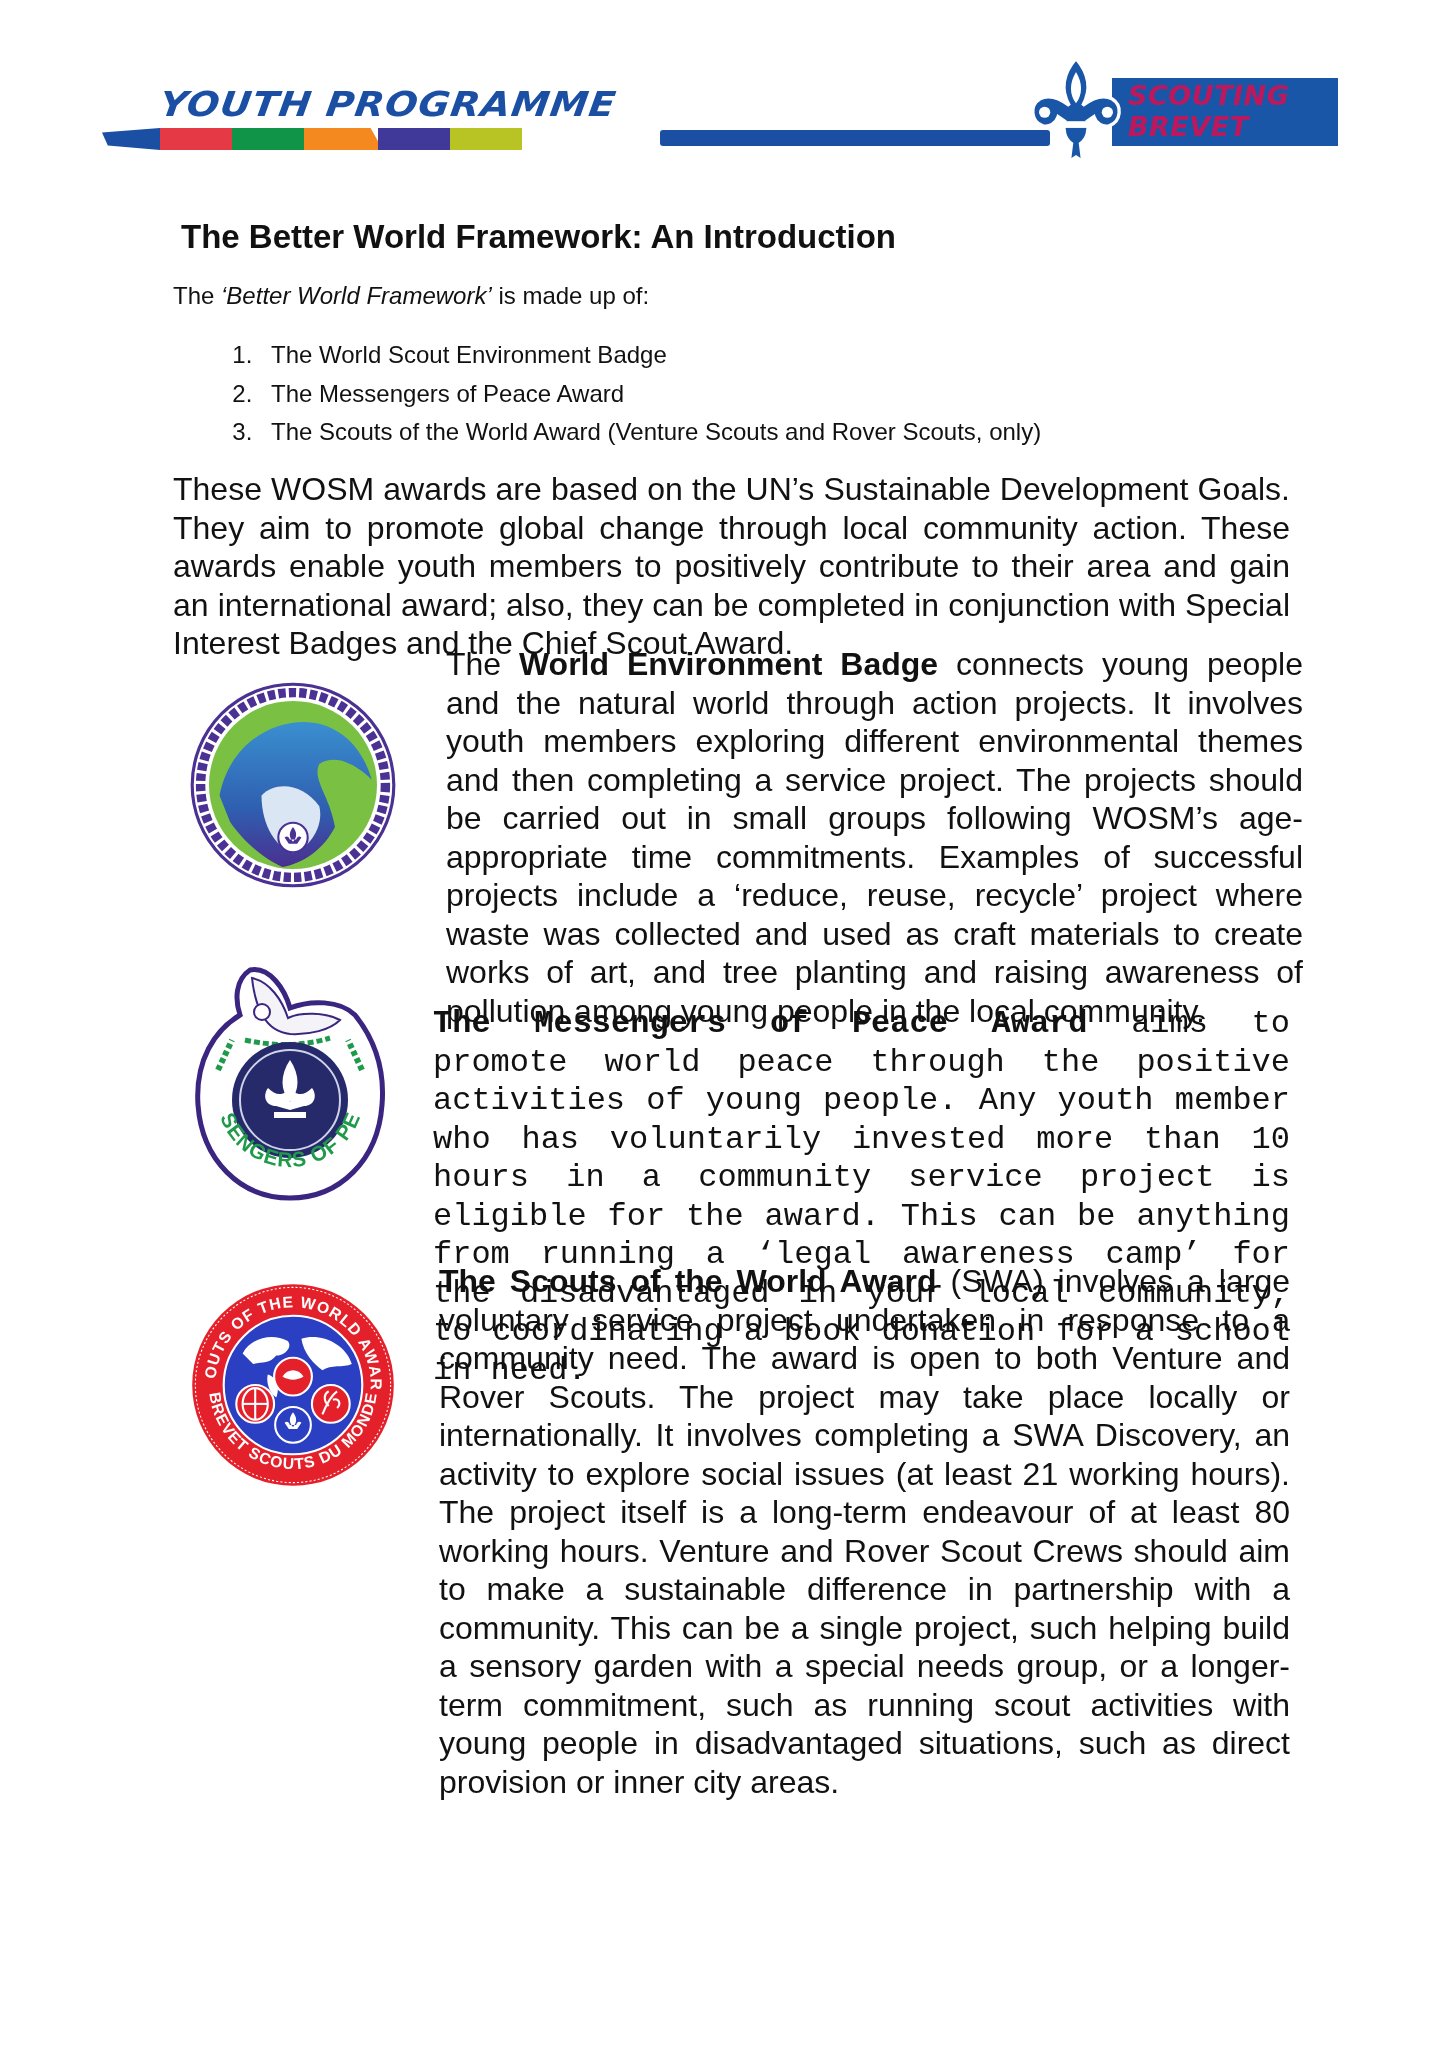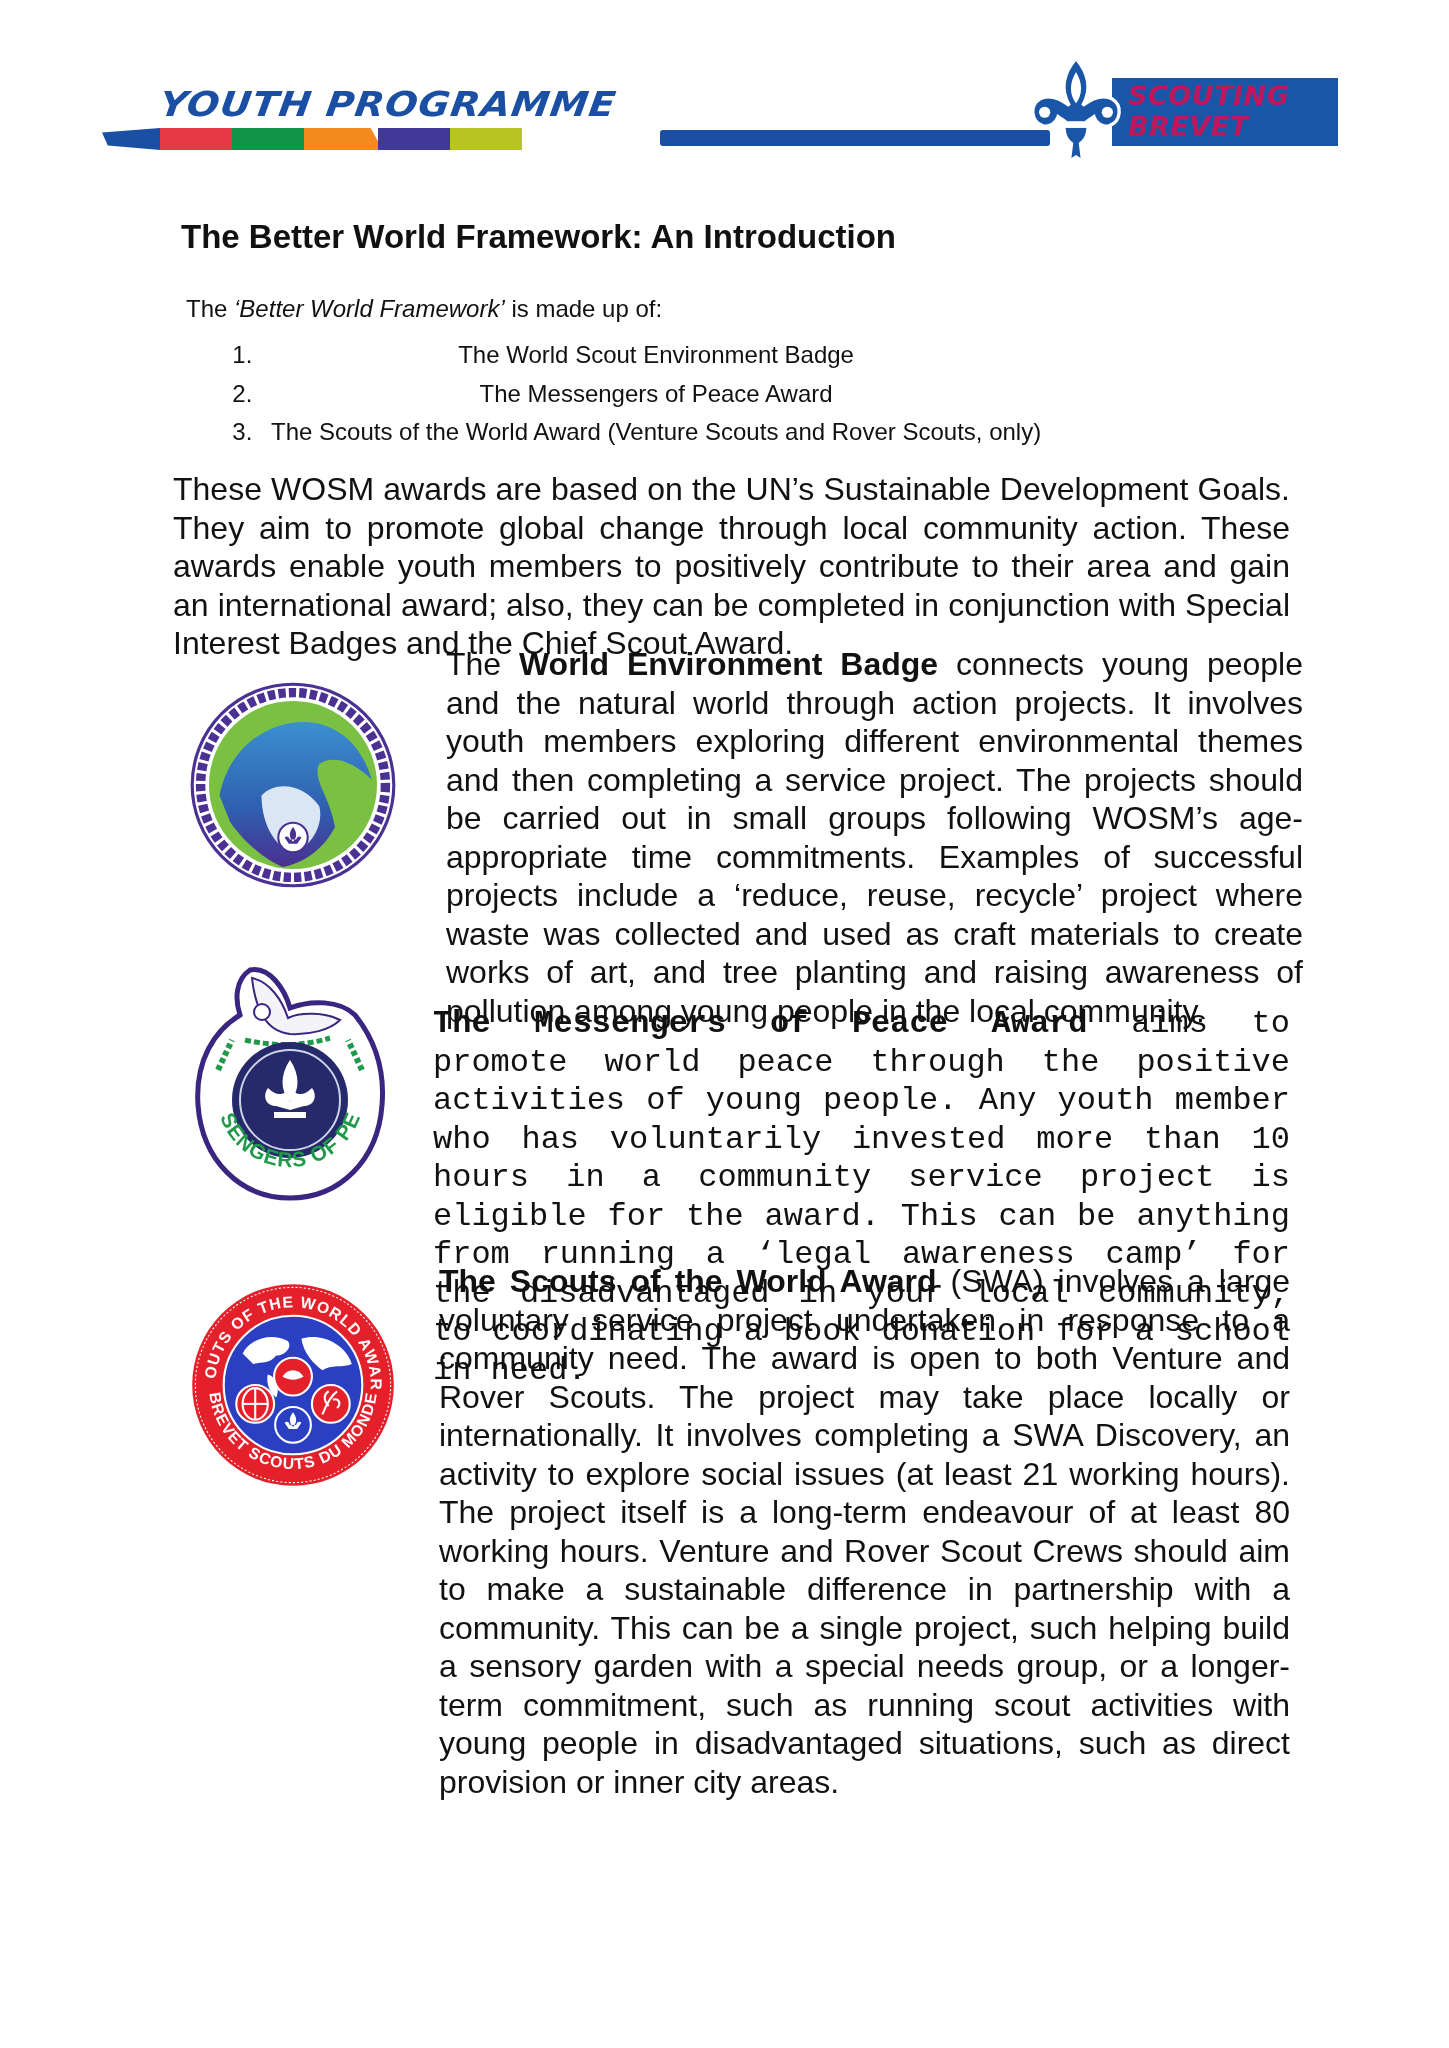--- a/index.html
+++ b/index.html
@@ -9,23 +9,23 @@
     .yp-title { position: absolute; left: 160px; top: 82px; font-family: "DejaVu Sans", sans-serif; font-weight: bold; font-style: italic; font-size: 38px; letter-spacing: 1px; color: #1a4fa3; transform: skewX(-8deg) scaleY(0.9); white-space: nowrap; }
     .stripe { position: absolute; left: 102px; top: 128px; height: 22px; display: flex; }
     .stripe span { display: block; height: 22px; }
     .stripe-tail { position: absolute; left: 660px; top: 130px; width: 390px; height: 16px; background: #1a4fa3; border-radius: 3px; }
 
     .si-logo { position: absolute; left: 1020px; top: 54px; width: 310px; height: 112px; }
     .si-box { position: absolute; left: 92px; top: 24px; width: 226px; height: 68px; background: #1a56a8; }
     .si-text { position: absolute; left: 108px; top: 26px; color: #be185d; font-family: "DejaVu Sans", sans-serif; font-weight: bold; font-style: italic; font-size: 27px; line-height: 31px; letter-spacing: 0.5px; }
     .si-fleur { position: absolute; left: 0; top: 0; width: 112px; height: 112px; }
     h1 { position: absolute; left: 173px; top: 210px; margin: 8px; font-family: "Liberation Sans", sans-serif; font-weight: bold; font-size: 33px; color: #111; white-space: nowrap; }
-    .intro { position: absolute; left: 173px; top: 282px; font-size: 24px; margin: 13px; }
+    .intro { position: absolute; left: 173px; top: 282px; font-size: 24px; margin: 0; }
     ol.framework { position: absolute; left: 173px; top: 336px; margin: 0; padding: 0 0 0 86px; font-size: 24px; line-height: 38.5px; }
-    ol.framework li { padding-left: 12px; text-align: center; }
+    ol.framework li { padding-left: 12px; }
 
     .para { font-size: 32px; line-height: 38.5px; text-align: justify; margin: 0; }
     .p-wosm { position: absolute; left: 173px; top: 470px; width: 1117px; }
     .p-env { position: absolute; left: 446px; top: 645px; width: 857px; }
     .p-mop { position: absolute; left: 433px; top: 1005px; width: 857px; font-family: Liberation Mono, monospace; }
     .p-swa { position: absolute; left: 439px; top: 1254px; width: 851px; margin-top: 8px; }
 
     .badge { position: absolute; }
     .b-env { left: 188px; top: 680px; width: 210px; height: 210px; }
     .b-mop { left: 190px; top: 960px; width: 200px; height: 245px; }

